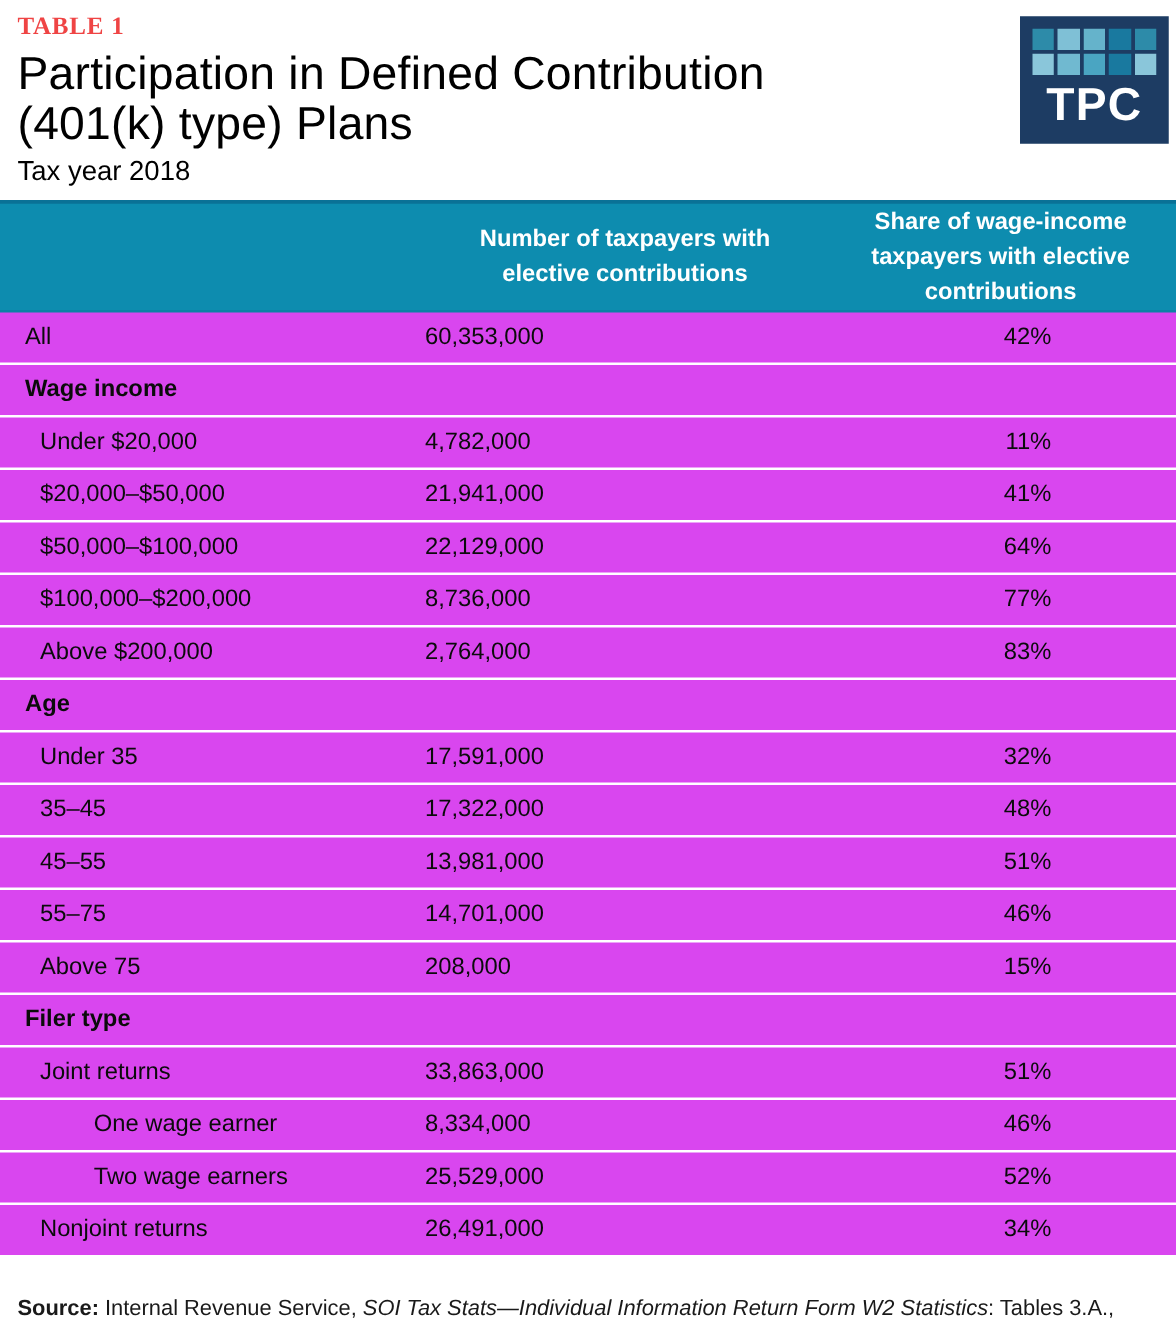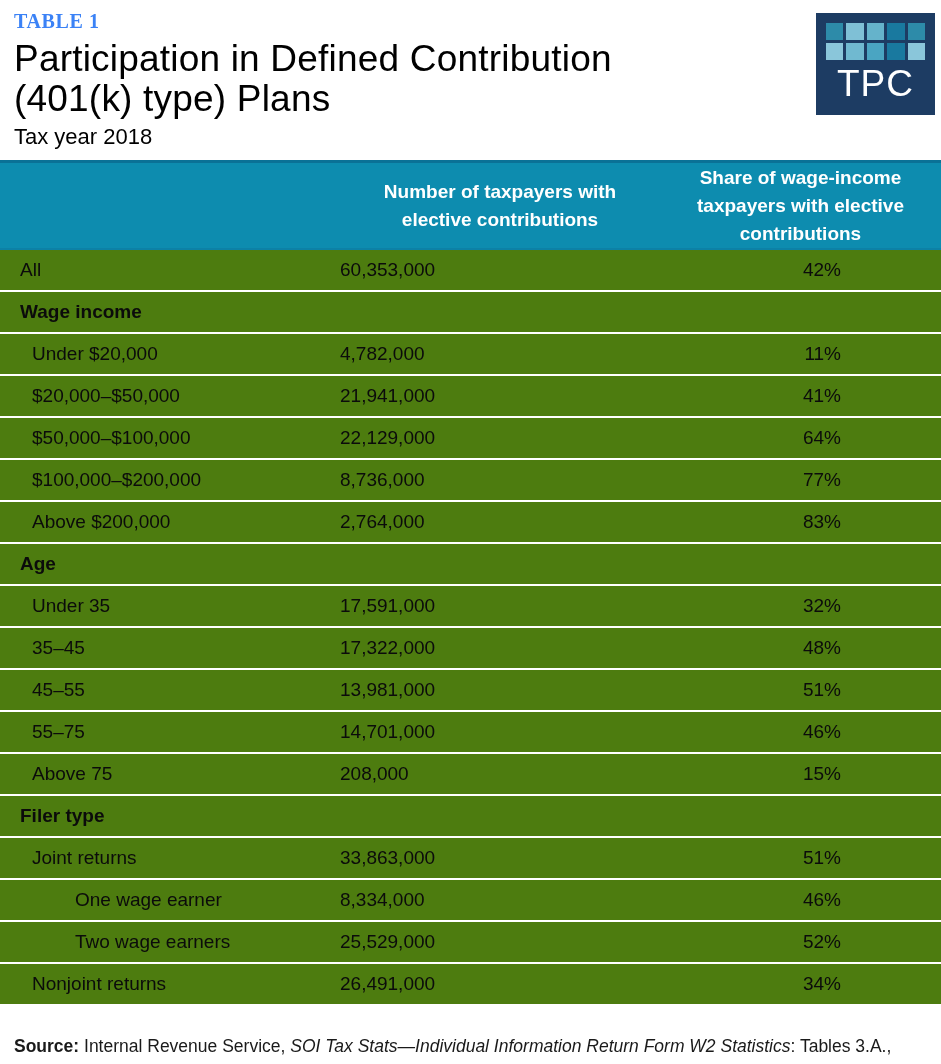--- a/index.html
+++ b/index.html
@@ -7,47 +7,47 @@
     width:941px;height:1064px;background:#ffffff;color:#111;
     font-family:"Liberation Sans",sans-serif;overflow:hidden;
   }
   
   .page-header{
     box-sizing:border-box;height:160px;padding:8px 6px 0 14px;
     display:flex;justify-content:space-between;align-items:flex-start;
   }
   .table-label{
     font-family:"Liberation Serif",serif;font-weight:700;
-    color:#3b82f6;font-size:20px;letter-spacing:.6px;margin:2px 0 6px 0;
+    color:#ef4444;font-size:20px;letter-spacing:.6px;margin:2px 0 6px 0;
   }
   .title{font-size:37px;line-height:40px;font-weight:400;color:#000;margin:0;letter-spacing:.2px;}
   .subtitle{font-size:22px;font-weight:400;color:#000;margin:5px 0 0 0;}
   
   .logo{
     width:119px;height:102px;background:#1d3c63;box-sizing:border-box;
     padding:10px 10px 0 10px;flex:0 0 auto;margin-top:5px;
   }
   .logo-squares{display:grid;grid-template-columns:repeat(5,1fr);gap:3px;}
   .logo-sq{height:17px;}
   .logo-text{
-    color:#ffffff;font-weight:400;font-size:37px;line-height:48px;
+    color:#ffffff;font-weight:700;font-size:37px;line-height:48px;
     text-align:center;letter-spacing:1px;
   }
   
   table{width:941px;border-collapse:collapse;table-layout:fixed;}
   thead th{
     background:#0d8caf;color:#ffffff;font-weight:700;font-size:19px;
     line-height:28px;height:85px;vertical-align:middle;padding:0;
     border-top:3px solid #0a7196;border-bottom:2px solid #0c81a6;
   }
   .th-inner{margin:0 auto;text-align:center;}
   .th-inner.col2{max-width:270px;}
   .th-inner.col3{max-width:250px;}
   tbody td{
-    background:#4d7c0f;height:40px;font-size:19px;color:#0b0b0b;
+    background:#d946ef;height:40px;font-size:19px;color:#0b0b0b;
     vertical-align:middle;border-bottom:2px solid #ffffff;padding:0;
   }
   td.label{text-align:left;padding-left:20px;}
   td.indent-1{padding-left:32px;margin-top:15px;}
   td.indent-2{padding-left:75px;}
   td.section{font-weight:700;margin-left:36px;}
   td.num{padding-right:64px;}
   td.pct{text-align:right;padding-right:100px;}
   
   .source{

